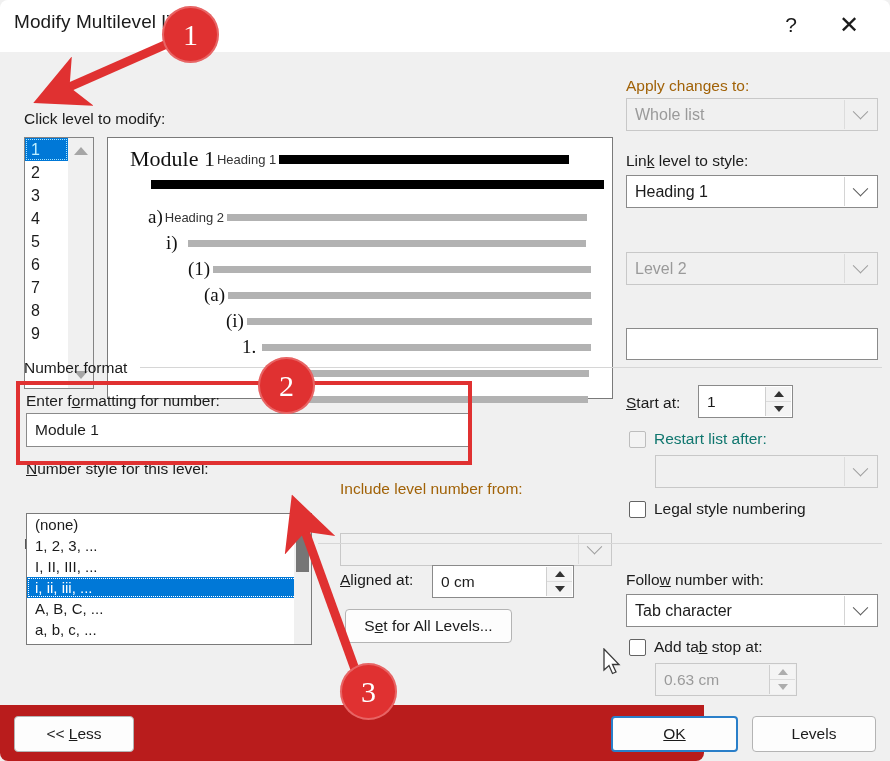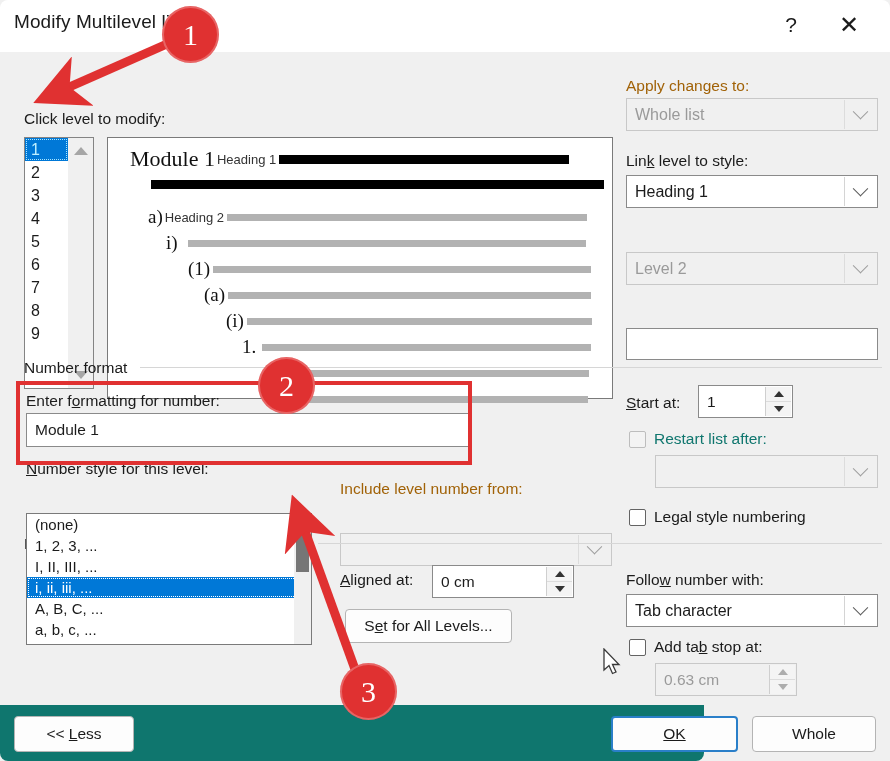--- a/index.html
+++ b/index.html
@@ -35,21 +35,21 @@
   .tb-help { right: 76px; font-size: 21px; }
   .tb-close { right: 18px; font-size: 24px; font-weight: 300; }
 
   
   .body {
     position: absolute; left: 0; top: 52px; width: 890px; height: 653px;
     background: #f0f0f0;
   }
   .footer {
     position: absolute; left: 0; top: 705px; width: 704px; height: 56px;
-    background: #0f766e;
+    background: #b91c1c;
     border-bottom-left-radius: 8px; border-bottom-right-radius: 8px;
   }
 
   .lbl {
     position: absolute; font-size: 15.5px; color: #1b1b1b; white-space: nowrap;
   }
   .lbl.dim { color: #a16207; }
   .u { text-decoration: underline; }
 
   
@@ -378,21 +378,21 @@
       <div class="box"></div>
       <div class="ctxt">Restart list after:</div>
     </div>
     <div class="combo dis" style="left:655px; top:403px; width:223px; height:33px;">
       <div class="cv"></div>
       <div class="cbtn">
           <div class="chev"></div>
         </div>
     </div>
 
-    <div class="chk" style="left:629px; top:448px;margin-top:8px;">
+    <div class="chk" style="left:629px; top:448px;">
       <div class="box"></div>
       <div class="ctxt">Legal style numbering</div>
     </div>
 
     <div class="lbl" style="left:24px; top:483px;">
       <span>Position</span>
     </div>
     <div class="grp-line" style="left:318px; top:491px; width:564px;"></div>
 
     <div class="lbl" style="left:340px; top:519px;">
@@ -451,21 +451,21 @@
     <div class="dl-track">
       <div class="dl-thumb"></div>
     </div>
   </div>
 
   <div class="footer">
     <div class="btn" style="left:14px; top:11px; width:120px; height:36px;">
       <span>&lt;&lt; <span class="u">L</span>ess</span>
     </div>
     <div class="btn default" style="left:611px; top:11px; width:127px; height:36px;">OK</div>
-    <div class="btn" style="left:752px; top:11px; width:124px; height:36px;">Whole</div>
+    <div class="btn" style="left:752px; top:11px; width:124px; height:36px;">Levels</div>
   </div>
 
   <svg class="ann-svg">
     <defs>
       <marker id="ah" markerWidth="6" markerHeight="6" refX="3" refY="3" orient="auto">
         <path d="M0,0 L6,3 L0,6 L1.6,3 Z" fill="#e03131"></path>
       </marker>
     </defs>
 
     <line x1="176" y1="40" x2="58" y2="92" stroke="#e03131" stroke-width="9" marker-end="url(#ah)"></line>

